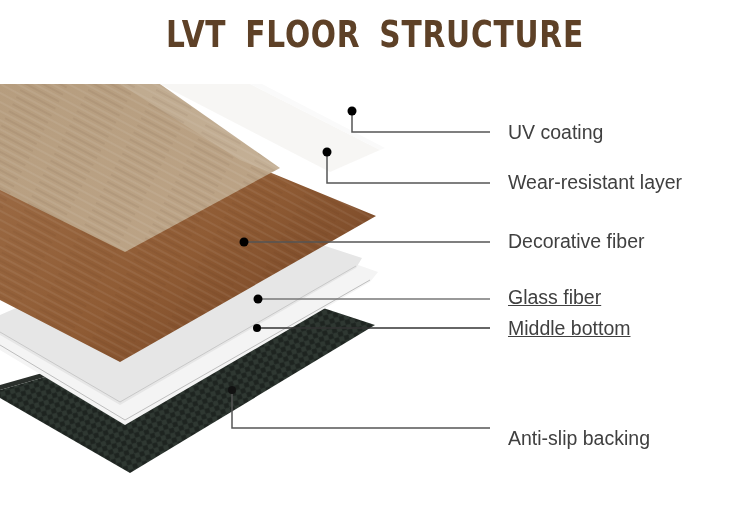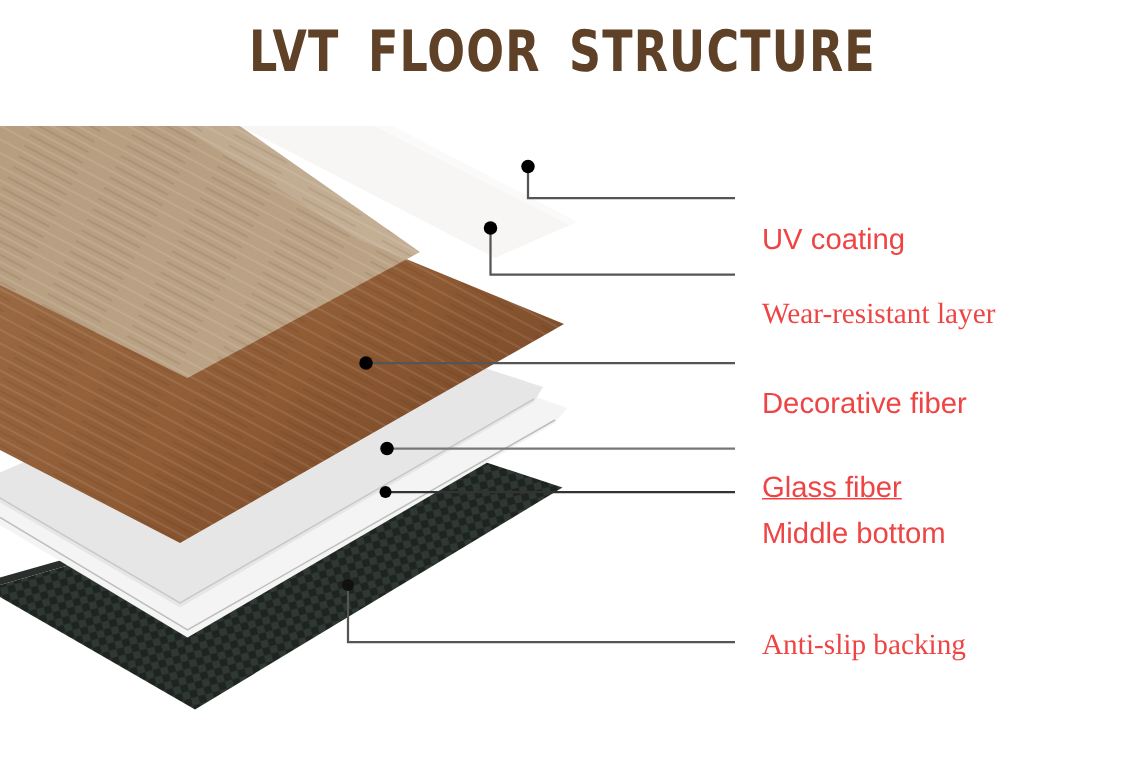--- a/index.html
+++ b/index.html
@@ -7,21 +7,21 @@
     .title {
       position: absolute; left: 0; top: 12px; width: 750px; text-align: center;
       font-family: "DejaVu Sans", sans-serif; font-weight: bold;
       font-size: 38px; letter-spacing: 1px; color: #5e4127;
       transform: scaleX(0.78); transform-origin: 375px 0;
       word-spacing: 10px;
     }
     svg.illus { position: absolute; left: 0; top: 0; }
     .label {
       position: absolute; left: 508px; font-family: "Liberation Sans", sans-serif;
-      font-size: 19.5px; color: #ef4444; white-space: nowrap; line-height: 22px; margin-top: 28px;
+      font-size: 19.5px; color: #404040; white-space: nowrap; line-height: 22px;
     }
   </style>
 </head>
 <body>
 
 <div class="title">LVT FLOOR STRUCTURE</div>
 
 <svg class="illus" width="750" height="508" viewBox="0 0 750 508">
   <defs>
     <pattern id="diamond" width="7" height="7" patternUnits="userSpaceOnUse" patternTransform="rotate(30)">
@@ -99,17 +99,17 @@
   </g>
   <circle cx="257" cy="328" r="4" fill="#000"></circle>
 
   <g stroke="#555555" stroke-width="1.5" fill="none">
     <polyline points="232,390 232,428 490,428"></polyline>
   </g>
   <circle cx="232" cy="390" r="4" fill="#111"></circle>
 </svg>
 
 <div class="label" style="top:121px;">UV coating</div>
-<div class="label" style="top:171px;font-family:Liberation Serif, serif;">Wear-resistant layer</div>
+<div class="label" style="top:171px;">Wear-resistant layer</div>
 <div class="label" style="top:230px;">Decorative fiber</div>
 <div class="label" style="top:286px;text-decoration:underline;">Glass fiber</div>
-<div class="label" style="top:317px;">Middle bottom</div>
-<div class="label" style="top:392px;font-family:Liberation Serif, serif;">Anti-slip backing</div>
+<div class="label" style="top:317px;text-decoration:underline;">Middle bottom</div>
+<div class="label" style="top:427px;">Anti-slip backing</div>
 
 </body></html>

